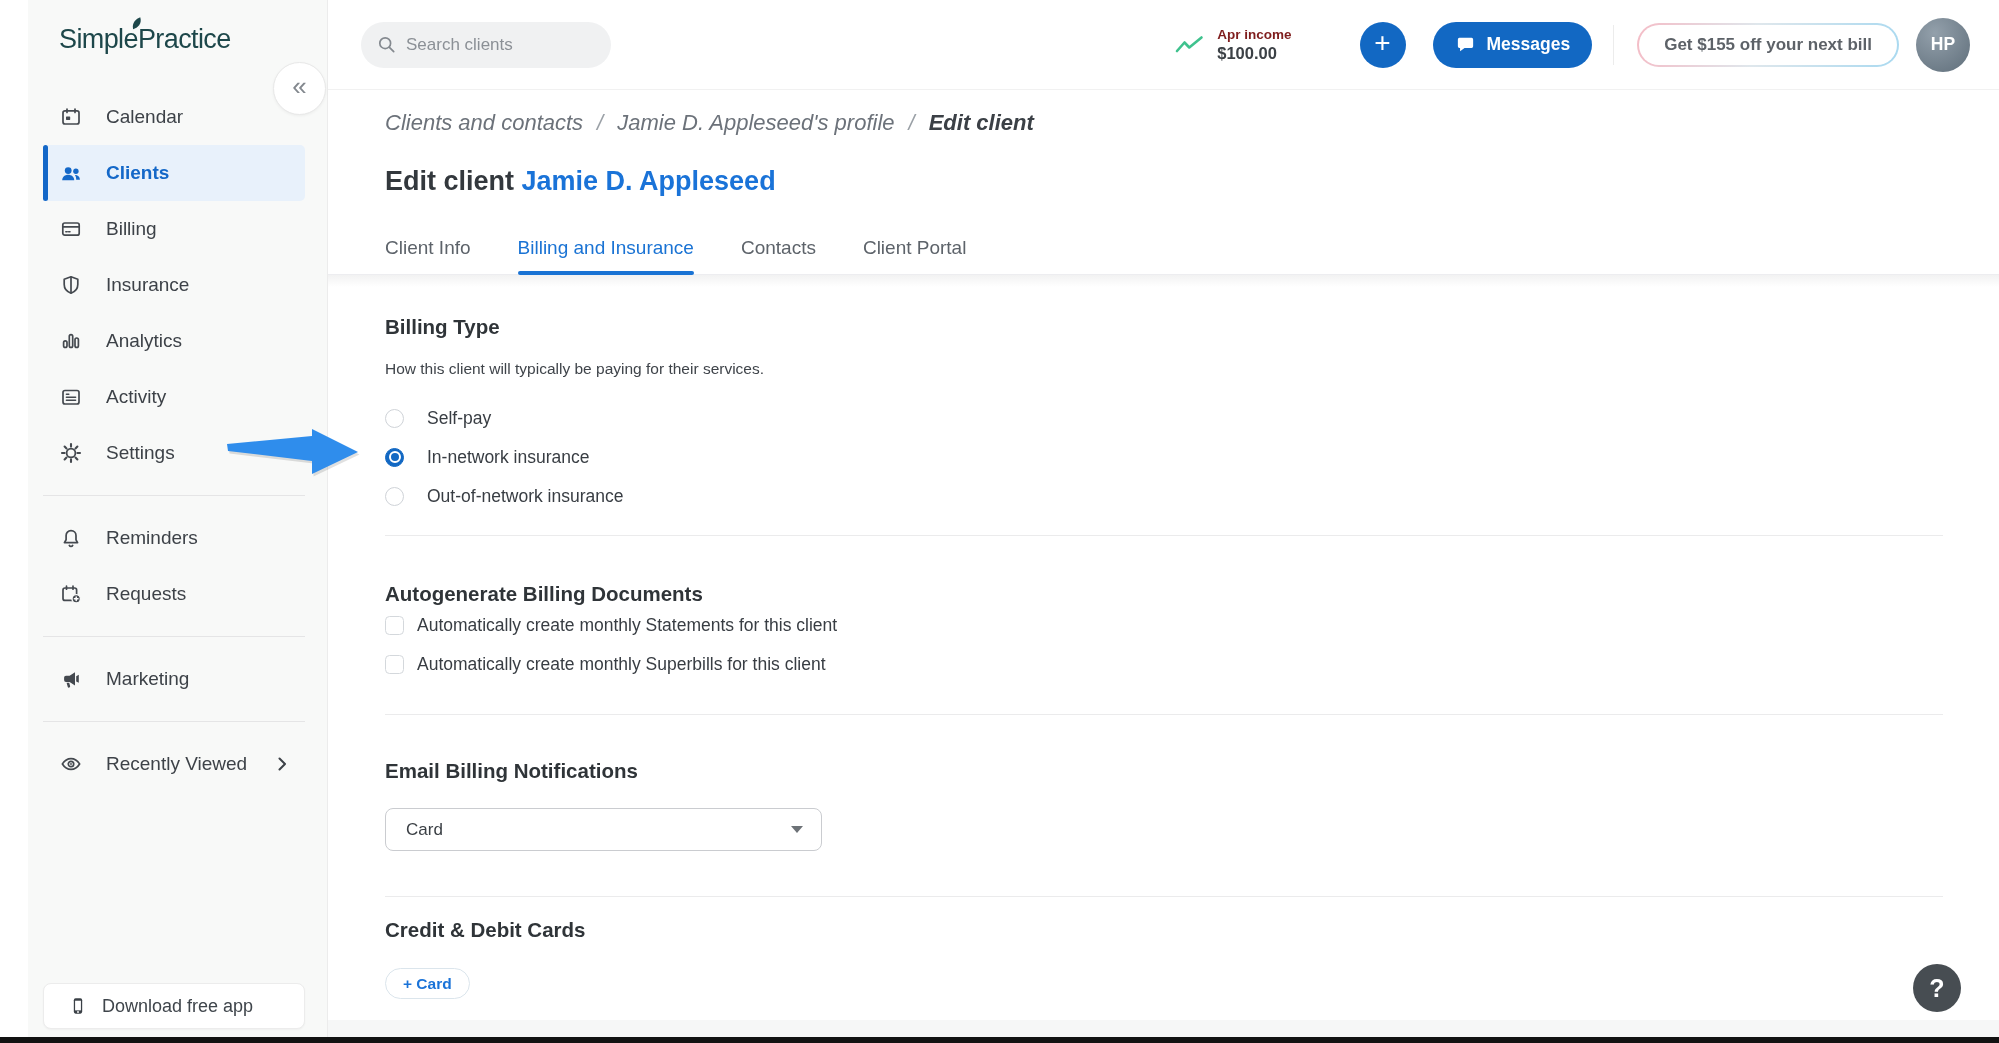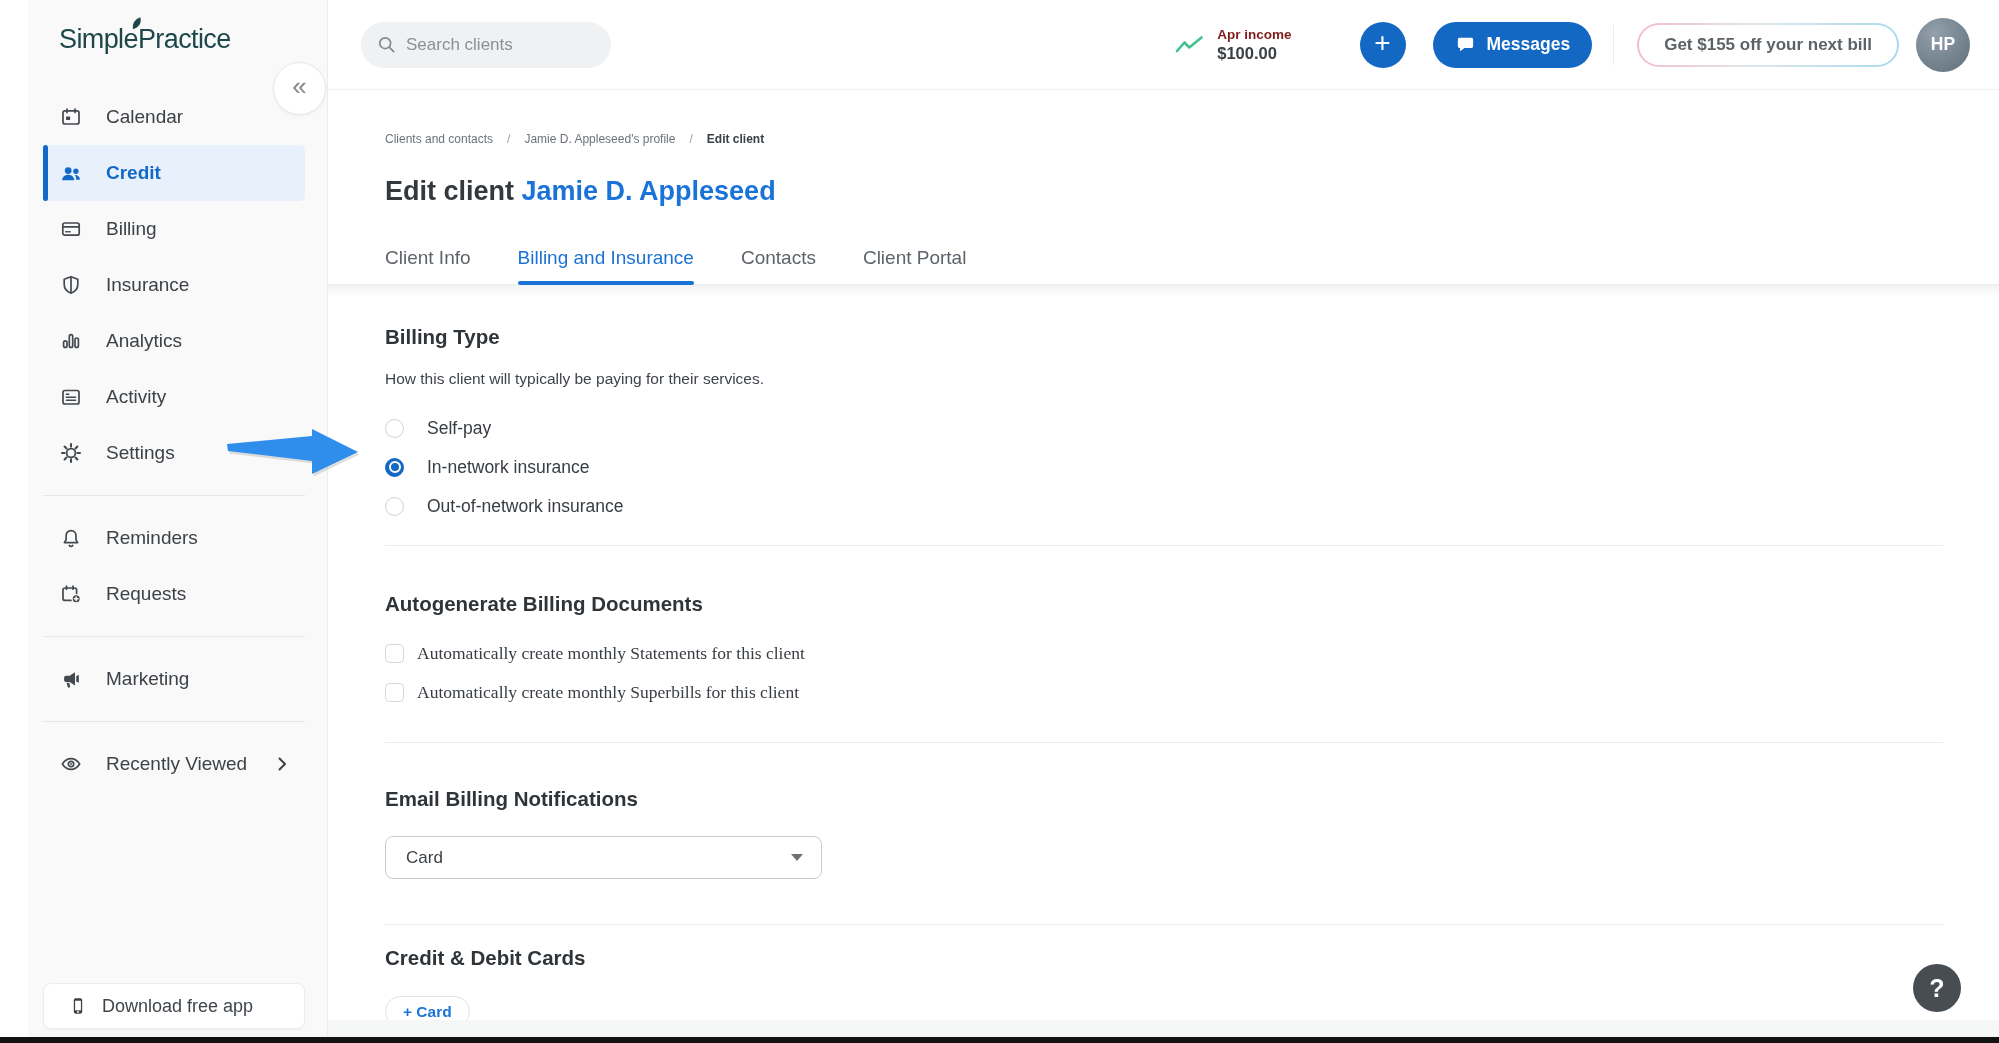--- a/index.html
+++ b/index.html
@@ -55,21 +55,21 @@
   .promo-btn { padding:2px; border-radius:23px; cursor:pointer;
     background:linear-gradient(100deg,#f4bcc6,#dfe7ec 45%,#a9d9f0); }
   .promo-inner { height:40px; border-radius:21px; background:#fff; display:flex;
     align-items:center; padding:0 25px; font-size:17px; font-weight:700; color:#5d6268; }
   .avatar { width:54px; height:54px; border-radius:50%; margin-left:17px;
     background:radial-gradient(circle at 35% 28%, #93a0ab, #5f6e7a); color:#fff;
     display:flex; align-items:center; justify-content:center; font-size:17.5px;
     font-weight:700; cursor:pointer; }
 
   .content { flex:1; padding:0 56px 0 57px; position:relative; }
-  .breadcrumb { margin-top:42px; display:flex; gap:14px; font-size:12px; color:#6c727a; }
+  .breadcrumb { margin-top:20px; display:flex; gap:14px; font-size:22px; color:#6c727a;font-style:italic; }
   .crumb { cursor:pointer; }
   .crumb-sep { color:#9aa0a6; }
   .crumb-current { color:#3b4046; font-weight:700; }
   .page-title { margin-top:30px; font-size:27px; font-weight:700; color:#33383d; }
   .page-title .name { color:#1a73d8; }
 
   .tabs { margin:40px -56px 0 -57px; padding:0 56px 0 57px; display:flex; gap:47px;
     border-bottom:1px solid #ededf0; }
   .tab { padding-bottom:15px; font-size:19px; font-weight:500; color:#5d636a;
     cursor:pointer; position:relative; }
@@ -89,21 +89,21 @@
   .radio { width:19px; height:19px; border-radius:50%; background:#fff;
     border:1.5px solid #cfd3d8; flex:0 0 19px; position:relative; }
   .radio.selected { background:#1268c3; border-color:#1268c3; }
   .radio.selected::after { content:""; position:absolute; left:50%; top:50%;
     width:8px; height:8px; transform:translate(-50%,-50%); border-radius:50%;
     border:2.5px solid #fff; }
   .opt-label { font-size:17.5px; color:#383d43; }
   .div1 { margin-top:27px; }
 
   .ag-heading { margin-top:46px; }
-  .check-group { margin-top:26px; display:flex; flex-direction:column; gap:16px;font-family:Liberation Serif, serif; }
+  .check-group { margin-top:8px; display:flex; flex-direction:column; gap:16px; }
   .check-row { display:flex; align-items:center; gap:13px; height:23px; cursor:pointer; }
   .checkbox { width:19px; height:19px; border-radius:4.5px; background:#fff;
     border:1.5px solid #d4d8dc; flex:0 0 19px; }
   .div2 { margin-top:38px; }
 
   .email-heading { margin-top:44px; }
   .select-box { margin-top:25px; width:437px; height:43px; border:1px solid #caccd0;
     border-radius:8px; background:#fff; display:flex; align-items:center;
     padding:0 18px 0 20px; cursor:pointer; }
   .select-value { font-size:17px; color:#3a3f44; }
@@ -159,21 +159,21 @@
       </div>
       <div class="nav-item active">
         <span class="nicon">
           <svg width="22" height="22" viewBox="0 0 22 22" fill="currentColor">
             <circle cx="8.2" cy="8.6" r="3.4"></circle>
               <path d="M2.2 18.2c0-3.3 2.7-5.4 6-5.4s6 2.1 6 5.4z"></path>
               <circle cx="15.9" cy="9.2" r="2.7"></circle>
               <path d="M14.9 13.1c2.9 0 5 1.9 5 4.6h-3.7c0-1.8-.4-3.4-1.3-4.6z"></path>
             </svg>
         </span>
-        <span>Credit</span>
+        <span>Clients</span>
       </div>
       <div class="nav-item">
         <span class="nicon">
           <svg width="22" height="22" viewBox="0 0 22 22" fill="none" stroke="currentColor" stroke-width="1.7" stroke-linecap="round">
             <rect x="2.8" y="5" width="16.4" height="12.2" rx="2"></rect>
               <path d="M2.8 8.8h16.4"></path>
               <path d="M5.8 13.8h1.4M8.6 13.8h1.4" stroke-width="1.5"></path>
             </svg>
         </span>
         <span>Billing</span>

